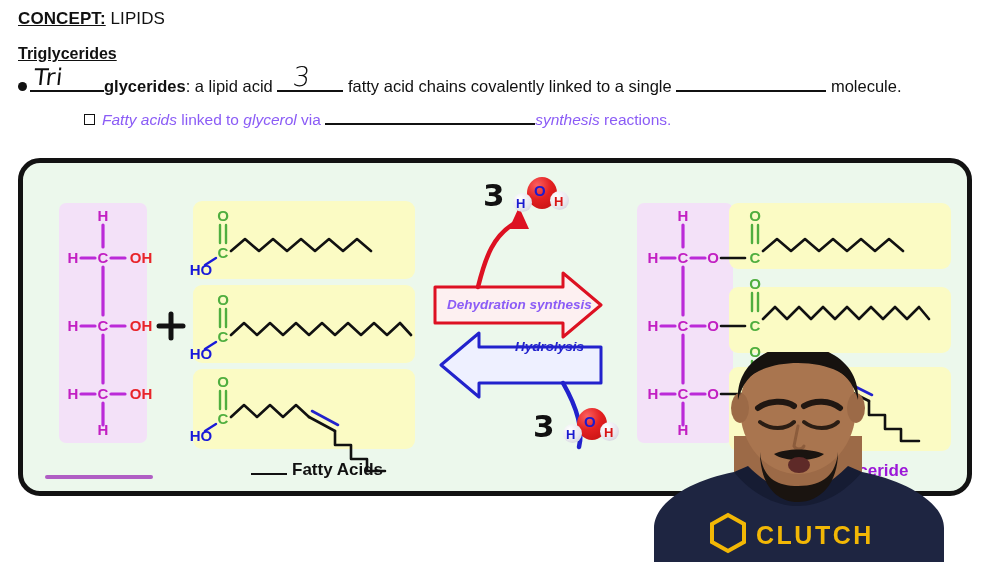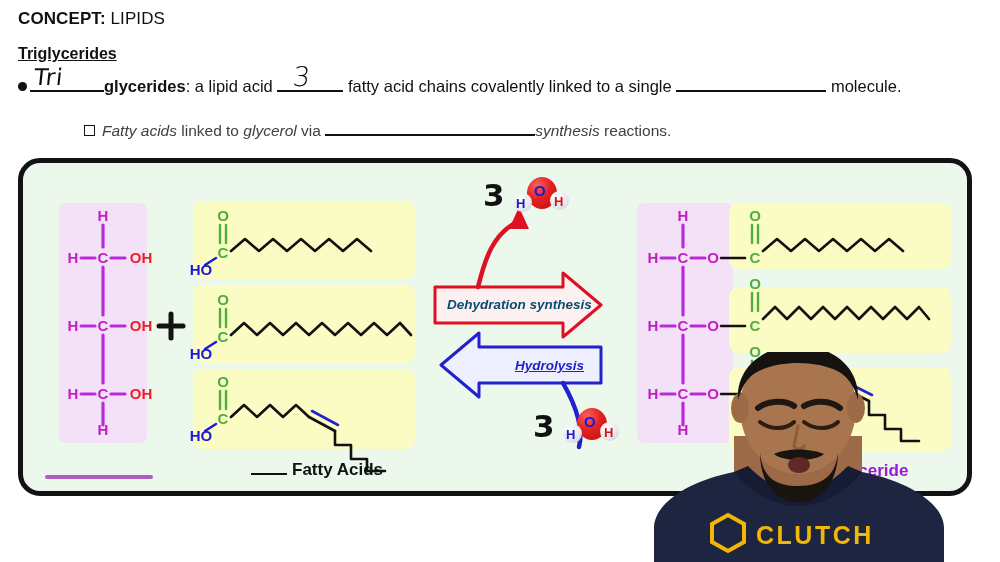--- a/index.html
+++ b/index.html
@@ -9,21 +9,21 @@
     background:#ffffff;
     font-family:"Liberation Sans", sans-serif;
     overflow:hidden;
     position:relative;
   }
   .page{position:relative;width:1000px;height:562px;}
 
   
   .hdr{position:absolute;left:18px;top:8px;width:970px;}
   .concept-line{font-size:17px;font-weight:700;color:#111;letter-spacing:.1px;line-height:22px;}
-  .concept-line .lbl{}
+  .concept-line .lbl{text-decoration:underline;}
   .concept-line .val{font-weight:400;margin-top:17px;}
   .sub-head{margin-top:14px;font-size:16px;font-weight:700;color:#111;text-decoration:underline;line-height:20px;}
 
   .bullet-line{margin-top:9px;font-size:16.5px;color:#111;line-height:26px;white-space:nowrap;}
   .bullet-dot{display:inline-block;width:9px;height:9px;border-radius:50%;background:#111;vertical-align:middle;margin-right:3px;margin-bottom:2px;}
   .blank{display:inline-block;border-bottom:2px solid #111;vertical-align:baseline;}
   .blank.w-tri{width:74px;position:relative;}
   .blank.w-num{width:66px;position:relative;}
   .blank.w-mol{width:150px;}
   .blank.w-dehy{width:210px;}
@@ -34,21 +34,21 @@
     font-weight:400;
     letter-spacing:1px;
     line-height:1;
     transform:skewX(-6deg);
   }
   .hand.tri{font-size:23px;bottom:1px;left:4px;}
   .hand.three{font-size:27px;left:16px;bottom:0px;font-weight:300;}
   .b{font-weight:700;text-align:right;}
   .i{font-style:italic;}
 
-  .sq-line{margin-top:21px;margin-left:66px;font-size:15.5px;color:#404040;line-height:22px;white-space:nowrap;}
+  .sq-line{margin-top:10px;margin-left:66px;font-size:15.5px;color:#8b5cf6;line-height:22px;white-space:nowrap;}
   .sq{display:inline-block;width:9px;height:9px;border:1.6px solid #111;margin-right:7px;vertical-align:middle;margin-bottom:2px;}
 
   
   .panel{
     position:absolute;left:18px;top:158px;width:954px;height:338px;
     background:#ecf8ec;
     border:5px solid #121212;
     border-radius:22px;
     box-sizing:border-box;
     overflow:hidden;
@@ -58,21 +58,21 @@
   .glybox{position:absolute;background:#f3e1f8;border-radius:7px;}
   .faBox{position:absolute;background:#fbfbc4;border-radius:9px;}
 
   svg.layer{position:absolute;left:0;top:0;width:944px;height:328px;overflow:visible;pointer-events:none;}
 
   
   .arrowlbl{
     position:absolute;font-style:italic;font-weight:700;
     font-size:13.5px;white-space:nowrap;
   }
-  .arrowlbl.dehy{color:#0c4a6e;}
+  .arrowlbl.dehy{color:#8b5cf6;}
   .arrowlbl.hyd{color:#2222cc;}
 
   
   .water{position:absolute;width:70px;height:44px;}
   .water .num{
     position:absolute;left:-26px;top:3px;
     font-size:31px;font-weight:700;color:#111;
     font-family:"DejaVu Sans", sans-serif;line-height:1;
   }
   .sphere-o{
@@ -269,21 +269,21 @@
         <path d="M455,124 C462,96 470,70 496,58" fill="none" stroke="#dd1122" stroke-width="4.5"></path>
         <polygon points="496,44 506,66 486,66" fill="#dd1122"></polygon>
 
         <polygon points="578,184 456,184 456,170 418,202 456,234 456,220 578,220" fill="#eef0ff" stroke="#2222cc" stroke-width="3"></polygon>
 
         <path d="M540,220 C556,248 560,268 556,284" fill="none" stroke="#2222cc" stroke-width="4.5"></path>
       </g>
     </svg>
 
     <div class="arrowlbl dehy" style="left:424px;top:134px;">Dehydration synthesis</div>
-    <div class="arrowlbl hyd" style="left:492px;top:195px;text-decoration:underline;">Hydrolysis</div>
+    <div class="arrowlbl hyd" style="left:492px;top:176px;">Hydrolysis</div>
 
     <div class="water" style="left:486px;top:14px;">
       <span class="num">3</span>
       <span class="sphere-o"></span>
       <span class="sphere-h left"></span>
       <span class="sphere-h right"></span>
       <span class="atomtxt o">O</span>
       <span class="atomtxt hl">H</span>
       <span class="atomtxt hr">H</span>
     </div>

